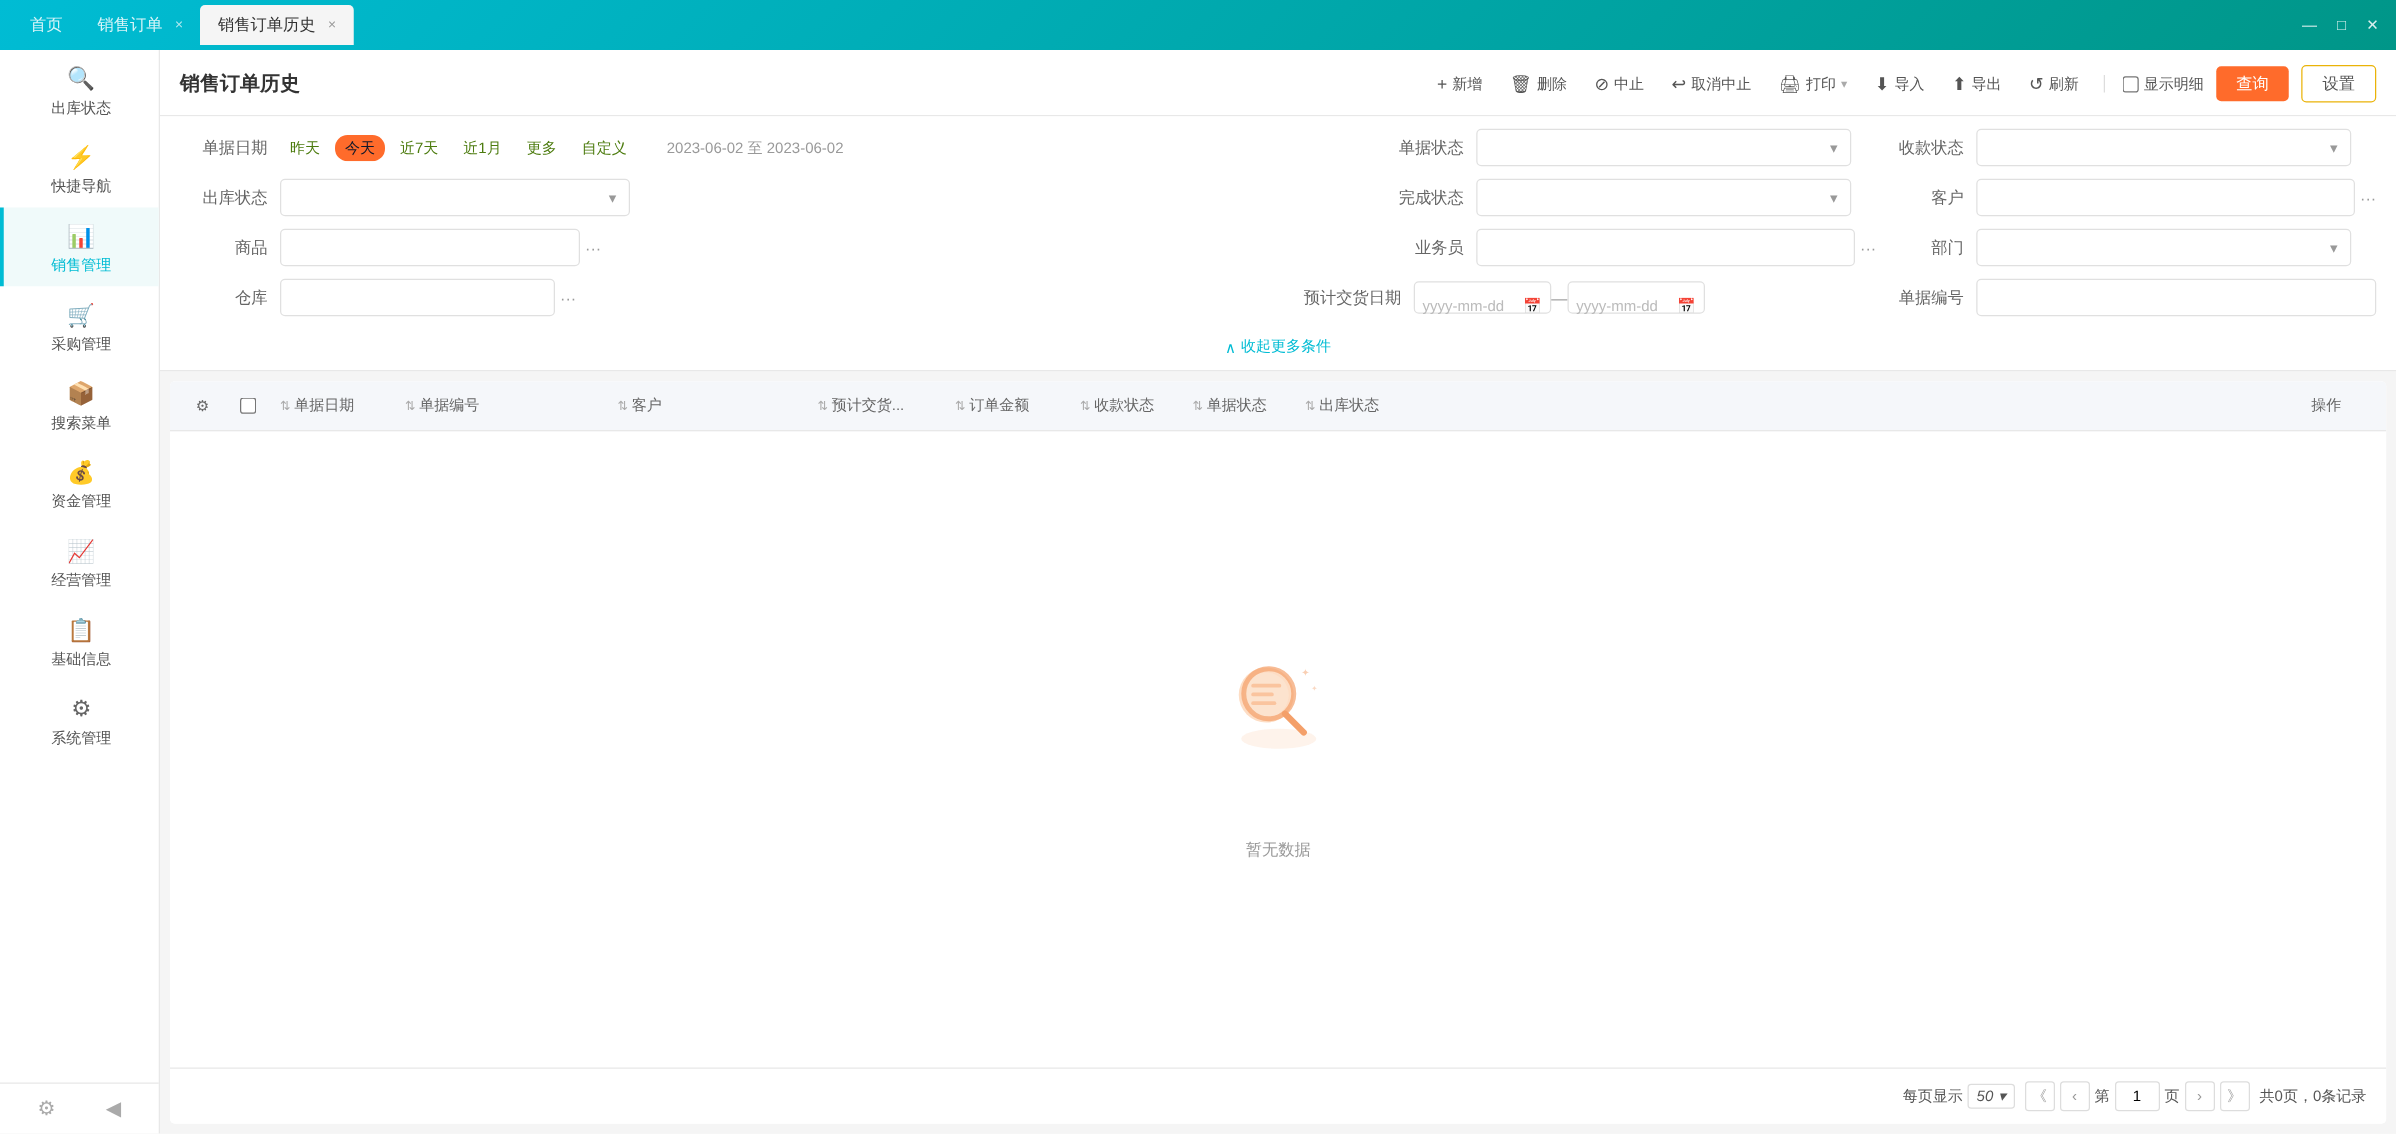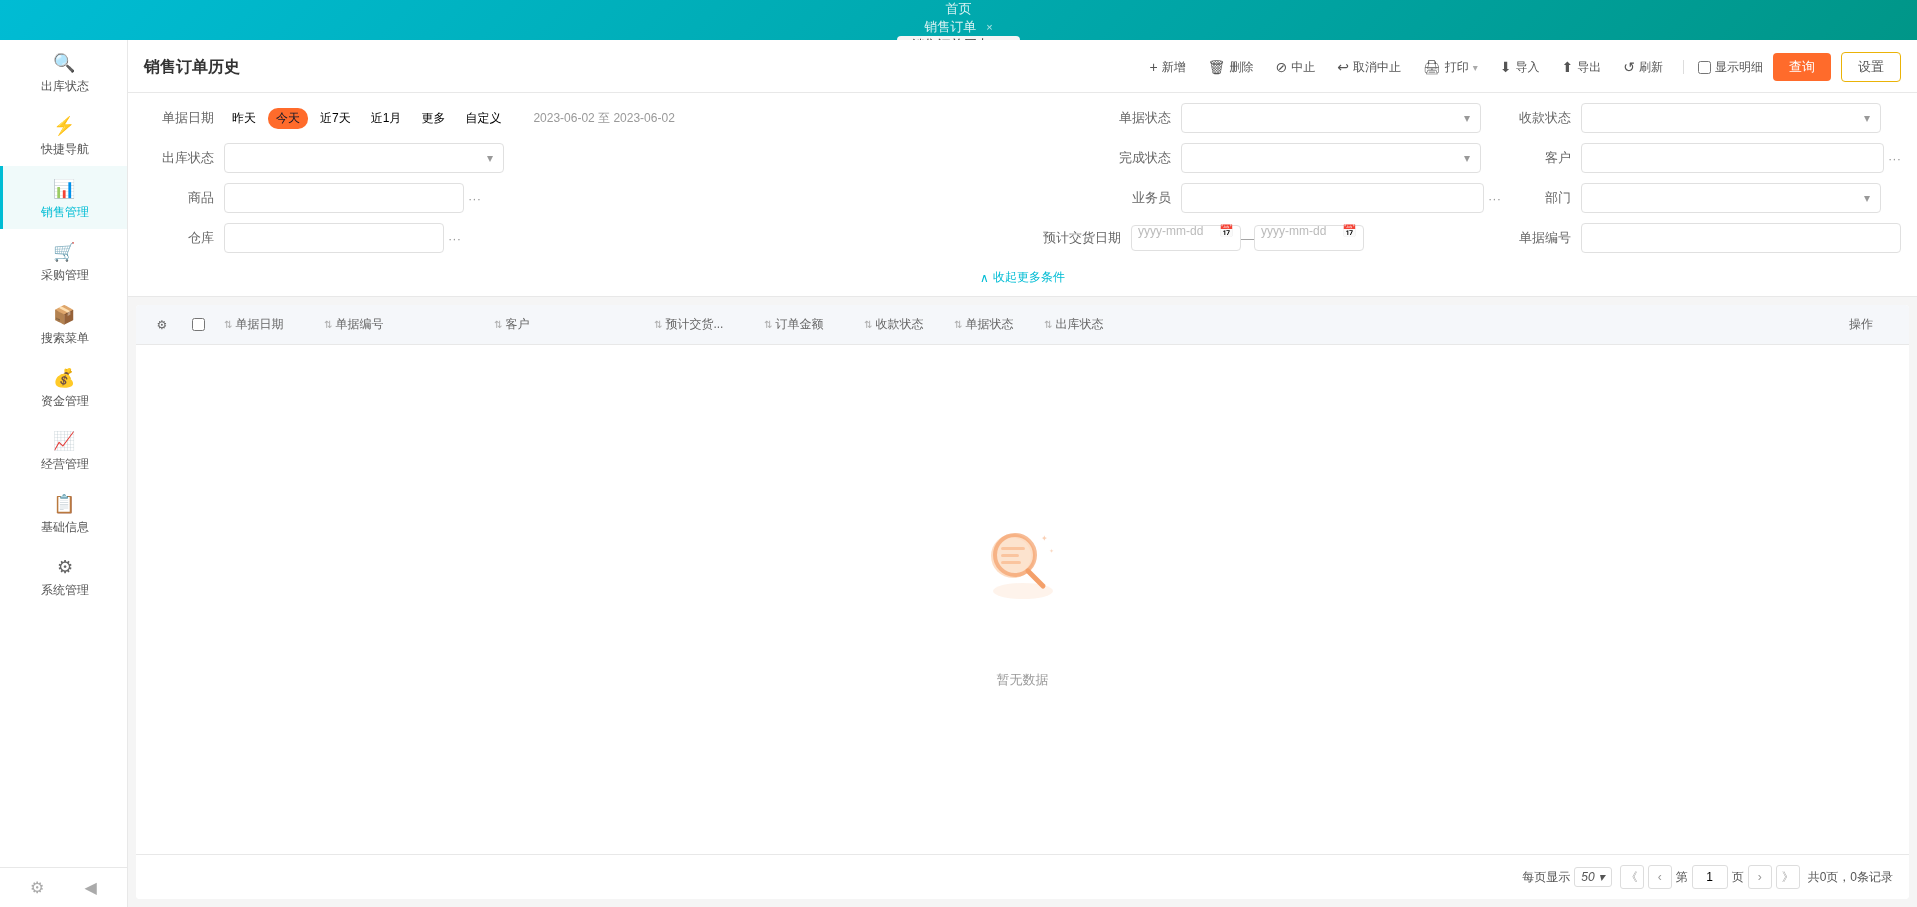--- a/index.html
+++ b/index.html
@@ -6,21 +6,20 @@
     body { font-family: "Microsoft YaHei", Arial, sans-serif; font-size: 13px; background: #f5f5f5; color: #333; display: flex; flex-direction: column; height: 907px; overflow: hidden; }
     
     
     .top-bar {
       height: 40px;
       background: linear-gradient(135deg, #00bcd4, #009688);
       display: flex;
       align-items: center;
       padding: 0 10px;
       flex-shrink: 0;
-      flex-direction: column;
     }
     .tab-item {
       height: 32px;
       padding: 0 14px;
       border-radius: 4px 4px 0 0;
       display: flex;
       align-items: center;
       gap: 6px;
       font-size: 13px;
       color: rgba(255,255,255,0.85);
@@ -171,21 +170,21 @@
       font-size: 13px;
       flex-shrink: 0;
       text-align: right;
       padding-right: 10px;
     }
     .date-quick-btn {
       padding: 1px 7px;
       border-radius: 10px;
       font-size: 12px;
       cursor: pointer;
-      color: #000000;
+      color: #4d7c0f;
       border: 1px solid transparent;
     }
     .date-quick-btn.active {
       background: #ff6b2b;
       color: #0f172a;
     }
     .date-range-text {
       font-size: 12px;
       color: #999;
       margin-left: 20px;
@@ -242,21 +241,21 @@
     .date-input {
       width: 110px;
       height: 16px;
       border: 1px solid #e0e0e0;
       border-radius: 4px;
       padding: 12px 6px;
       font-size: 12px;
       color: #bbb;
       background: #fff;
       display: flex;
-      align-items: flex-end;
+      align-items: flex-start;
       gap: 4px;
     }
     .date-sep { color: #999; }
 
     
     .table-area {
       flex: 1;
       background: #fff;
       margin: 8px;
       border-radius: 4px;

